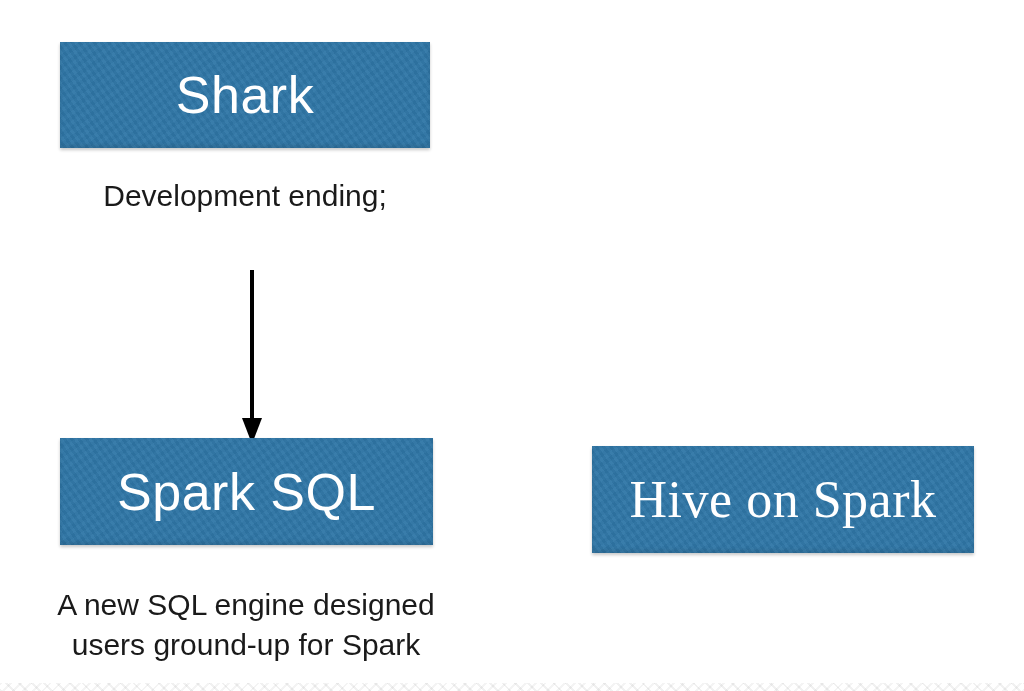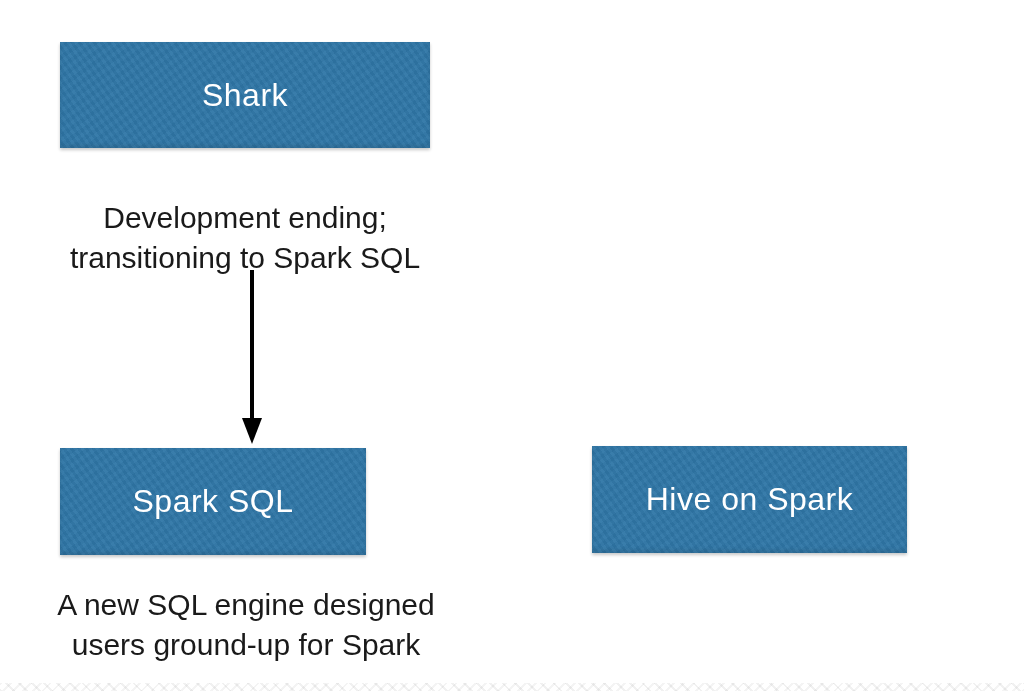--- a/index.html
+++ b/index.html
@@ -21,39 +21,39 @@
     background-image:
       repeating-linear-gradient(55deg, rgba(255,255,255,0.03) 0 3px, rgba(0,0,0,0.03) 3px 6px),
       repeating-linear-gradient(-35deg, rgba(255,255,255,0.02) 0 4px, rgba(0,0,0,0.02) 4px 8px);
     box-shadow: 0 2px 3px rgba(0,0,0,0.22), inset 0 -3px 4px rgba(0,0,0,0.10);
     display: flex;
     align-items: center;
     justify-content: center;
   }
   .node-label {
     color: #ffffff;
-    font-size: 32px;
+    font-size: 52px;
     font-weight: 300;
     letter-spacing: 0.5px;
     white-space: nowrap;
   }
   .node-shark    { left: 60px;  top: 42px;  width: 370px; height: 106px; }
-  .node-spark    { left: 60px;  top: 448px; width: 306px; height: 107px; }
-  .node-hive     { left: 592px; top: 446px; width: 315px; height: 107px; }
+  .node-spark    { left: 60px;  top: 438px; width: 373px; height: 107px; }
+  .node-hive     { left: 592px; top: 446px; width: 382px; height: 107px; font-family: Liberation Serif, serif; }
 
   .caption {
     position: absolute;
     color: #1a1a1a;
     font-size: 30px;
     font-weight: 300;
     line-height: 40px;
     text-align: center;
     white-space: nowrap;
   }
-  .caption-shark { left: 30px;  top: 198px; width: 430px; }
+  .caption-shark { left: 30px;  top: 176px; width: 430px; }
   .caption-spark { left: 16px;  top: 585px; width: 460px; }
   .caption-hive  { left: 560px; top: 585px; width: 437px; }
   .caption .line { display: block; }
 
   .arrow-svg {
     position: absolute;
     left: 240px;
     top: 268px;
   }
 
@@ -72,21 +72,20 @@
 <body>
 
 <div class="canvas">
 
   <div class="node node-shark">
     <span class="node-label">Shark</span>
   </div>
 
   <div class="caption caption-shark">
     <span class="line">Development ending;</span>
-    <span class="line">transitioning to Spark SQL</span>
   </div>
 
   <svg class="arrow-svg" width="24" height="178" viewBox="0 0 24 178" aria-hidden="true">
     <line x1="12" y1="2" x2="12" y2="152" stroke="#000000" stroke-width="4"></line>
     <polygon points="2,150 22,150 12,176" fill="#000000"></polygon>
   </svg>
 
   <div class="node node-spark">
     <span class="node-label">Spark SQL</span>
   </div>

